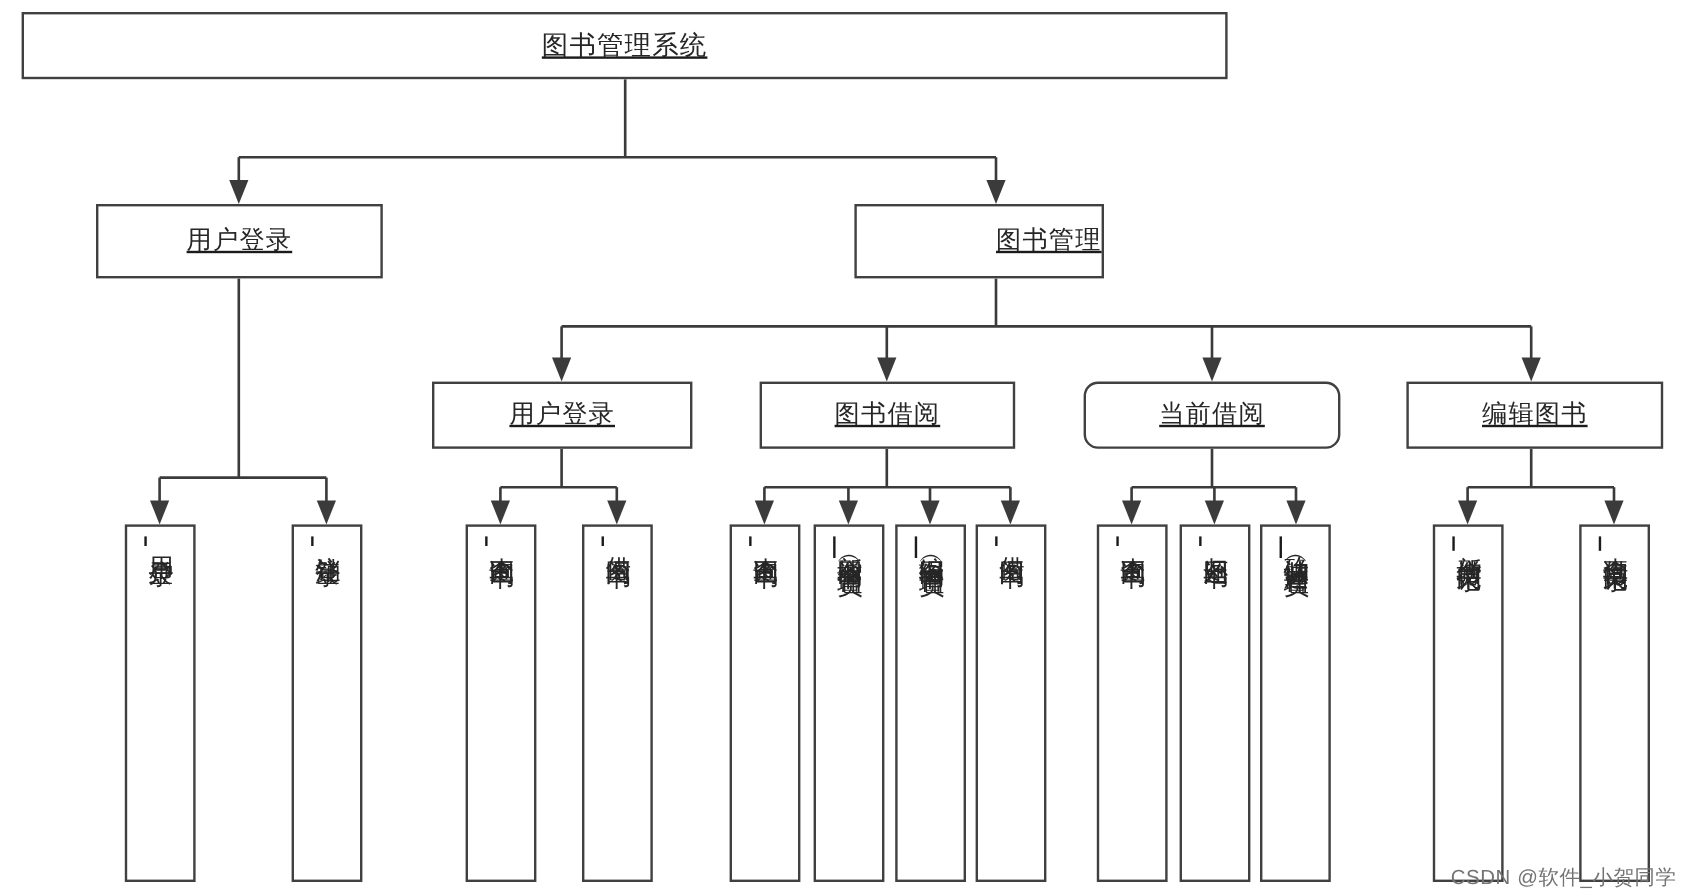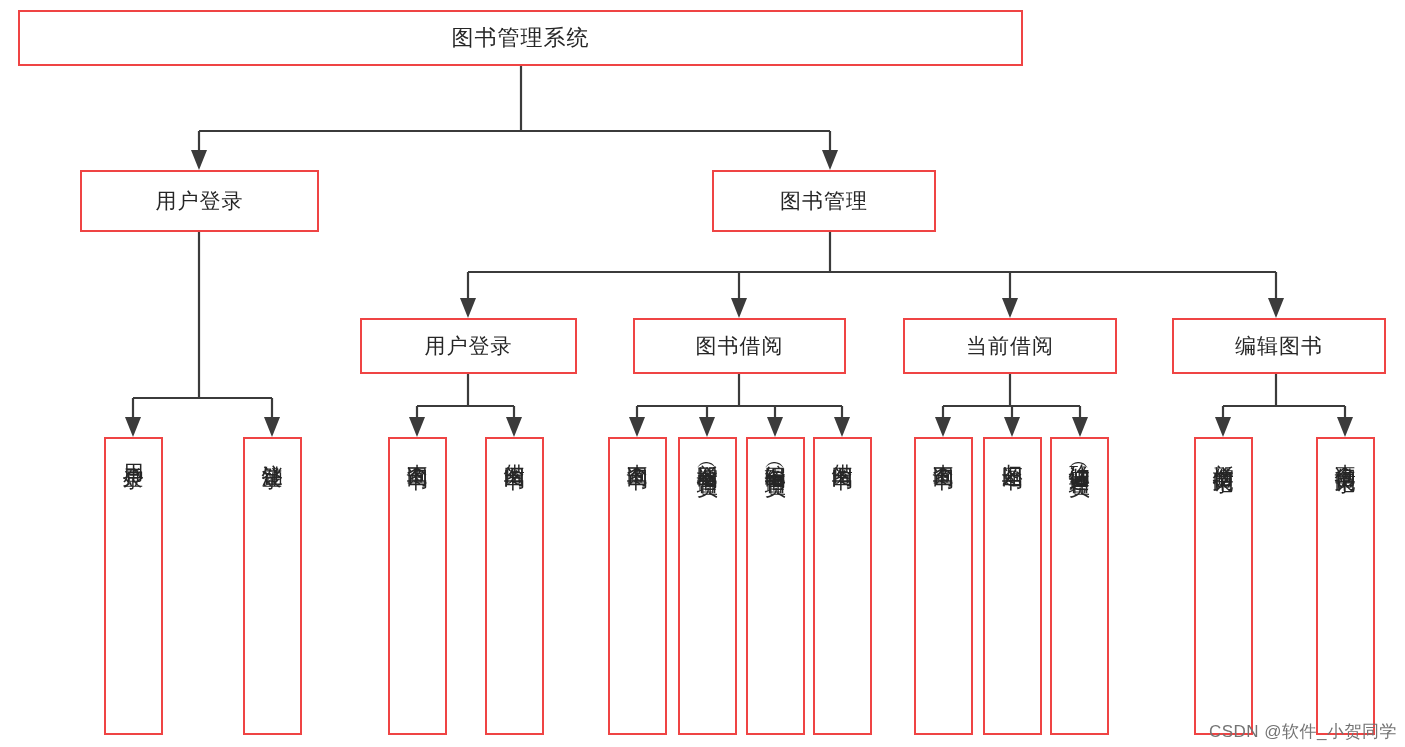--- a/index.html
+++ b/index.html
@@ -13,25 +13,26 @@
     width:1405px;
     height:747px;
     background:#ffffff;
     overflow:hidden;
   }
   
   .node{
     position:absolute;
     box-sizing:border-box;
     background:#ffffff;
-    border:2px solid #ef4444;
+    border:2px solid #404040;
     display:flex;
     align-items:center;
     justify-content:center;
     color:#1b1b1b;
+    text-decoration:underline;
   }
   .node .label{
     font-size:21px;
     line-height:1.15;
     letter-spacing:1px;
     white-space:nowrap;
     color:#262626;
   }
   .node.root .label{font-size:22px;}
   .node.leaf{
@@ -141,33 +142,33 @@
   </svg>
 
   <div class="node root" style="left:18px;top:10px;width:1005px;height:56px;">
     <span class="label">图书管理系统</span>
   </div>
 
   <div class="node" style="left:80px;top:170px;width:239px;height:62px;">
     <span class="label">用户登录</span>
   </div>
 
-  <div class="node" style="left:712px;top:170px;width:224px;height:62px;">
+  <div class="node" style="left:712px;top:170px;width:208px;height:62px;justify-content:flex-end;">
     <span class="label">图书管理</span>
   </div>
 
   <div class="node" style="left:360px;top:318px;width:217px;height:56px;">
     <span class="label">用户登录</span>
   </div>
 
   <div class="node" style="left:633px;top:318px;width:213px;height:56px;">
     <span class="label">图书借阅</span>
   </div>
 
-  <div class="node" style="left:903px;top:318px;width:214px;height:56px;">
+  <div class="node" style="left:903px;top:318px;width:214px;height:56px;border-radius:12px;">
     <span class="label">当前借阅</span>
   </div>
 
   <div class="node" style="left:1172px;top:318px;width:214px;height:56px;">
     <span class="label">编辑图书</span>
   </div>
 
   <div class="node leaf" style="left:104px;top:437px;width:59px;height:298px;">
     <span class="label">用户登录</span>
   </div>

